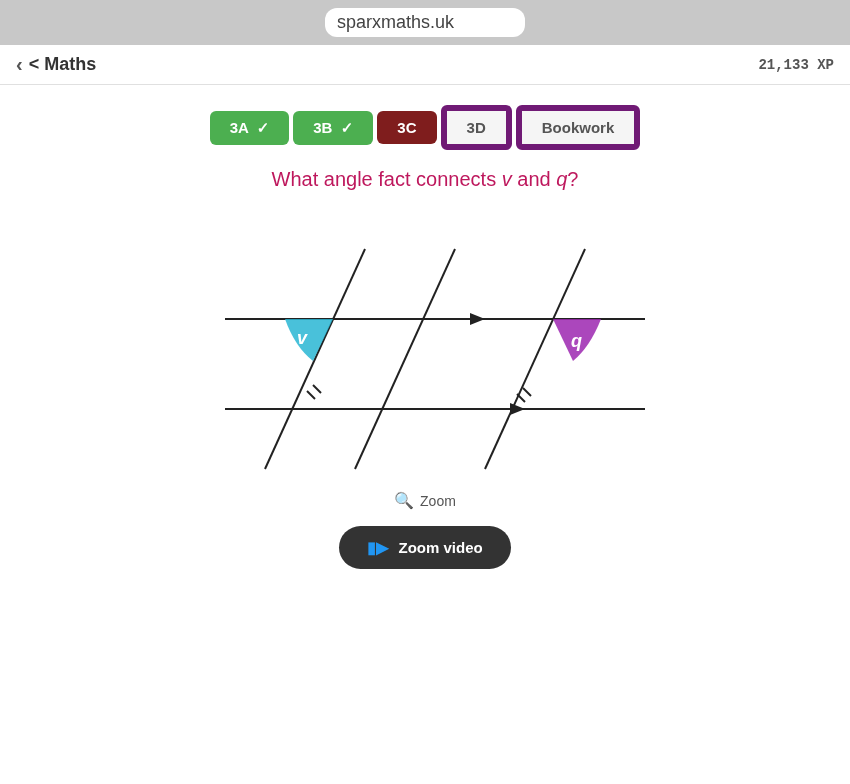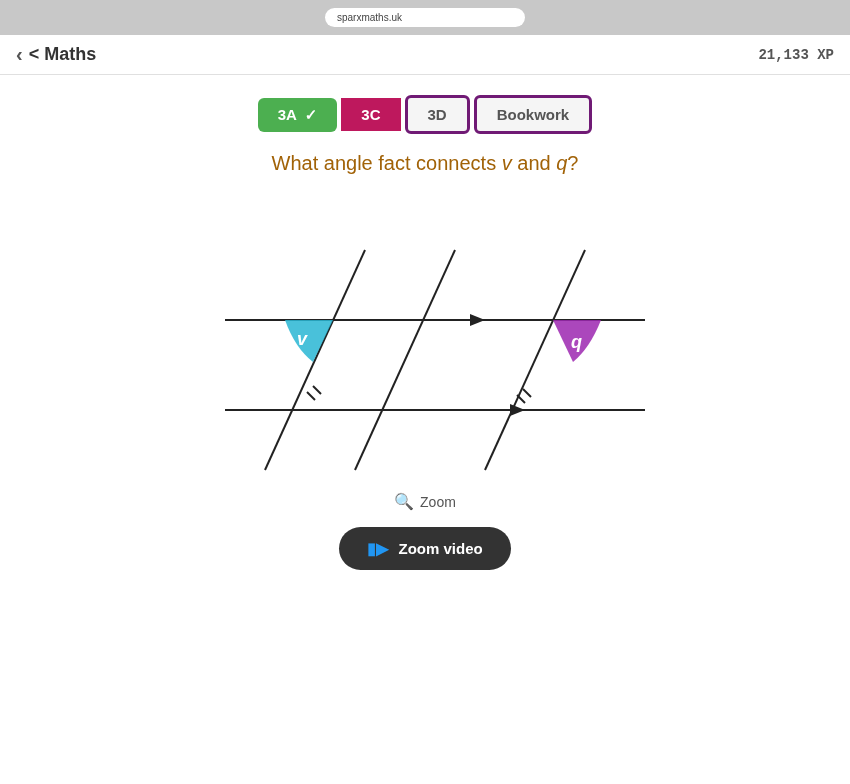--- a/index.html
+++ b/index.html
@@ -10,21 +10,21 @@
       min-height: 784px;
       display: flex;
       flex-direction: column;
     }
     .browser-bar-inner {
       background: #fff;
       border-radius: 12px;
       padding: 4px 12px;
       display: inline-block;
       min-width: 200px;
-      font-size: 10px;
+      font-size: 18px;
       color: #444;
     }
     .top-nav {
       background: #fff;
       display: flex;
       align-items: center;
       justify-content: space-between;
       padding: 8px 16px;
       border-bottom: 1px solid #e0e0e0;
     }
@@ -70,28 +70,28 @@
       background: transparent;
       color: #555;
       margin: 0 2px;
     }
     .tab.completed {
       background: #4caf50;
       color: #fff;
       border-radius: 6px;
     }
     .tab.active {
-      background: #be185d;
-      color: #fff;
-      border-radius: 0;
+      background: #7f1d1d;
+      color: #fff;
+      border-radius: 6px;
     }
     .tab.inactive {
       background: #f5f5f5;
       color: #555;
-      border: 3px solid #701a75;
+      border: 6px solid #701a75;
       border-radius: 6px;
     }
     .info-row {
       display: flex;
       align-items: center;
       gap: 16px;
       margin-bottom: 20px;
     }
     .bookwork-code {
       background: #1565c0;
@@ -114,22 +114,22 @@
       border: 2px solid #4caf50;
       border-radius: 4px;
       display: flex;
       align-items: center;
       justify-content: center;
       color: #4caf50;
       font-size: 18px;
     }
     .question-text {
       font-size: 20px;
-      color: #a16207;
-      margin-bottom: 25px;
+      color: #be185d;
+      margin-bottom: 8px;
       text-align: center;
     }
     .question-text em {
       font-style: italic;
     }
     .diagram-container {
       width: 520px;
       height: 280px;
       position: relative;
       margin-bottom: 12px;
@@ -182,20 +182,21 @@
     <span class="x-icon">‹</span>
     <span>&lt; Maths</span>
   </div>
   <span class="xp-badge">21,133 XP</span>
 </div>
 
 <div class="main-content">
 
   <div class="tabs-row">
     <button class="tab completed">3A &nbsp;✓</button>
+    <button class="tab completed">3B &nbsp;✓</button>
     <button class="tab active">3C</button>
     <button class="tab inactive">3D</button>
     <button class="tab inactive">Bookwork</button>
   </div>
 
 
   <div class="question-text">
     What angle fact connects <em>v</em> and <em>q</em>?
   </div>
 

